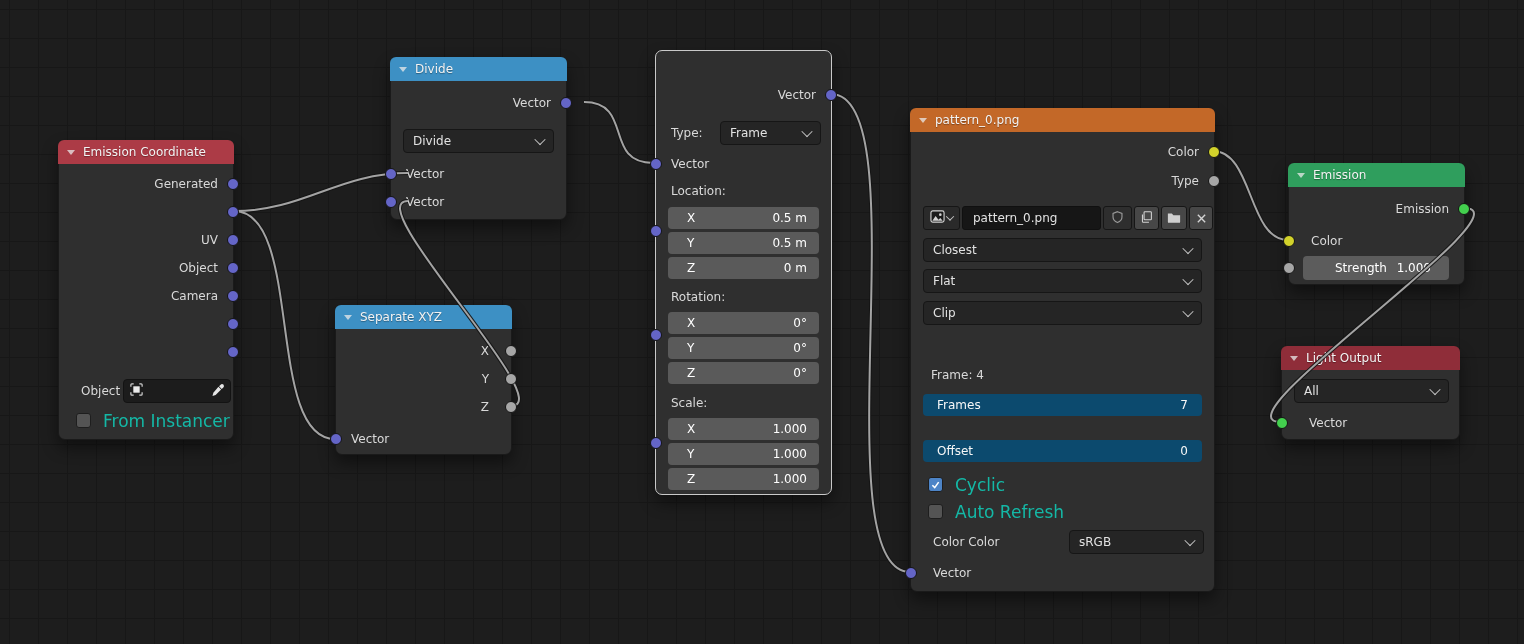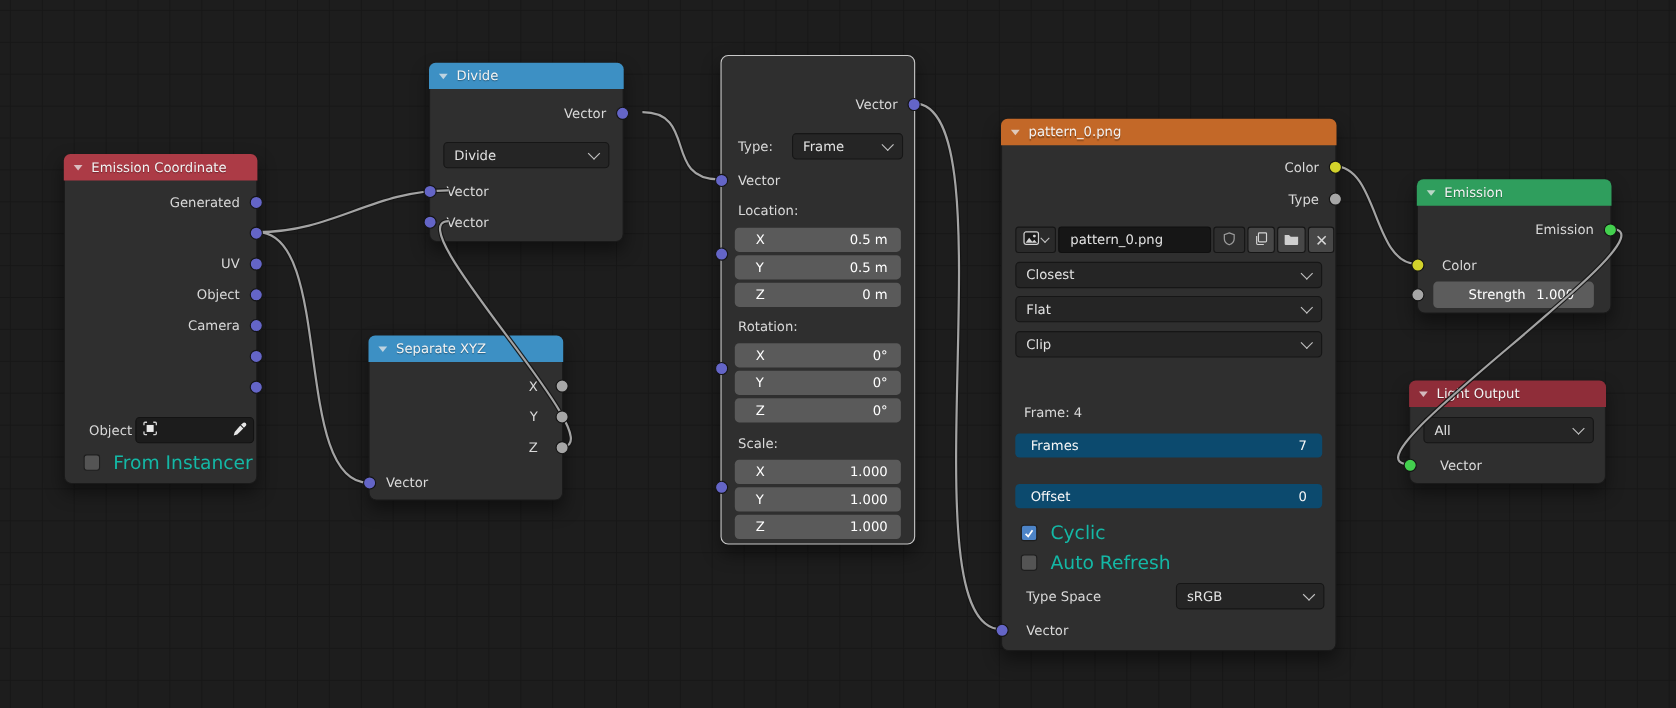--- a/index.html
+++ b/index.html
@@ -295,21 +295,21 @@
     <div class="cb checked" style="left: 17px; top: 368px; background-color: rgb(77, 132, 199);">
       <svg width="11" height="11" viewBox="0 0 14 14">
           <polyline points="3,8 6,11 11,4" fill="none" stroke="#fff" stroke-width="2"></polyline>
         </svg>
     </div>
     <div class="cb-label" style="left:44px;top:368px">Cyclic</div>
     <div class="cb" style="left:17px;top:395px">
       
     </div>
     <div class="cb-label" style="left:44px;top:395px">Auto Refresh</div>
-    <div class="sec-label" style="left:22px;top:423px">Type Space</div>
+    <div class="sec-label" style="left:22px;top:423px">Color Color</div>
     <div class="dd" style="top:421px;left:158px;width:135px">
       <span>sRGB</span>
       <span class="chev"></span>
     </div>
     <div class="row" style="top:450px">
         <span class="in-label" style="padding-left:22px">Vector</span>
       </div>
     <span class="socket out" style="top: 37px; background-color: rgb(210, 210, 43);"></span>
     <span class="socket out" style="top: 66px; background-color: rgb(166, 166, 166);"></span>
     <span class="socket in" style="top: 458px; background-color: rgb(100, 101, 199);"></span>

